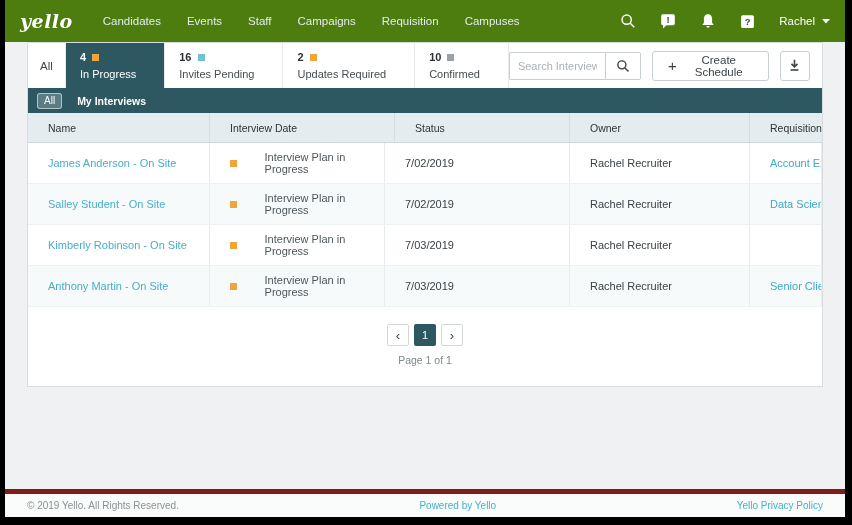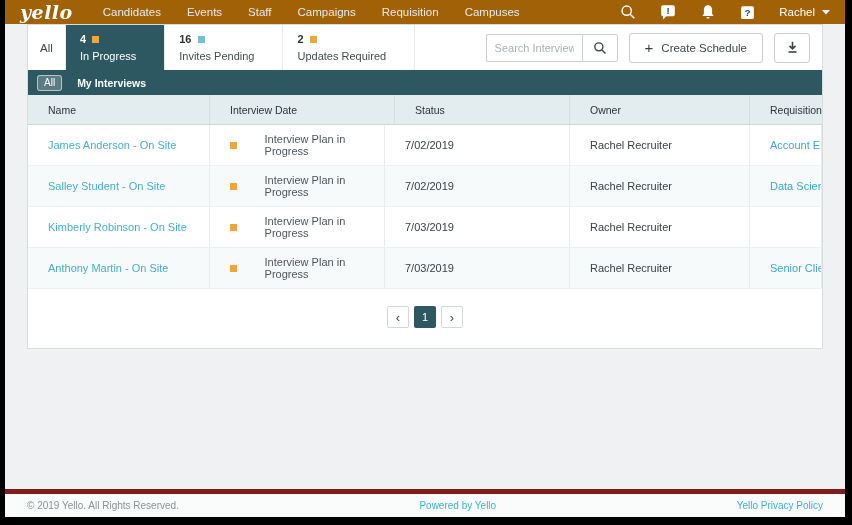--- a/index.html
+++ b/index.html
@@ -1,21 +1,21 @@
 <!DOCTYPE html>
 <html><head>
 <meta charset="utf-8">
 <style>
   * { margin:0; padding:0; box-sizing:border-box; }
   html,body { width:852px; height:525px; }
   body { background:#000; font-family:"Liberation Sans", sans-serif; position:relative; overflow:hidden; }
   .app { position:absolute; left:5px; top:0; width:840px; height:517px; background:#eff1f2; overflow:hidden; }
 
   
-  .navbar { height:24px; background:#a16207; display:flex; align-items:center; padding:10px 15px; }
+  .navbar { height:42px; background:#4d7c0f; display:flex; align-items:center; padding:10px 15px; }
   .logo { color:#fff; font-family:"DejaVu Serif", serif; font-style:italic; font-weight:bold; font-size:19px; letter-spacing:.5px; cursor:pointer; }
   .nav-items { display:flex; gap:26px; margin-left:30px; }
   .nav-item { color:#e4ebec; font-size:11.5px; cursor:pointer; white-space:nowrap;text-align:center; }
   .nav-right { margin-left:auto; display:flex; align-items:center; gap:24px; }
   .nav-icon { display:flex; align-items:center; cursor:pointer; }
   .nav-user { display:flex; align-items:center; gap:7px; color:#fff; font-size:11.5px; cursor:pointer; }
 
   
   .main { padding:0 22px; }
   .page-title { font-size:15px; font-weight:bold; color:#272c30; margin:23px 0 8px; }
@@ -152,20 +152,27 @@
   </div>
 
   <div class="tab">
     <div class="count-row">
       <span>2</span>
       <span class="square" style="background: rgb(239, 165, 61);"></span>
     </div>
     <div class="tab-label">Updates Required</div>
   </div>
 
+  <div class="tab">
+    <div class="count-row">
+      <span>10</span>
+      <span class="square" style="background: rgb(155, 162, 166);"></span>
+    </div>
+    <div class="tab-label">Confirmed</div>
+  </div>
 </div>
         <div class="toolbar">
           <div class="search-group">
             <input class="search-input" type="text" placeholder="Search Interviews" style="">
             <button class="search-btn">
               <svg width="14" height="14" viewBox="0 0 16 16">
                   <circle cx="6.7" cy="6.7" r="4.6" fill="none" stroke="#3c4347" stroke-width="1.6"></circle>
                   <line x1="10.2" y1="10.2" x2="14.3" y2="14.3" stroke="#3c4347" stroke-width="1.6"></line>
                 </svg>
             </button>
@@ -256,20 +263,21 @@
             </div>
   </div>
 </div>
 
       <div class="pagination">
         <div class="pg-controls">
           <button class="pg-btn">‹</button>
           <span class="pg-current">1</span>
           <button class="pg-btn">›</button>
         </div>
+        <div class="pg-label">Page 1 of 1</div>
       </div>
 
     </div>
   </div>
 
   <div class="footer">
     <span class="copyright">© 2019 Yello. All Rights Reserved.</span>
     <span class="footer-link">Powered by Yello</span>
     <span class="footer-link">Yello Privacy Policy</span>
   </div>

